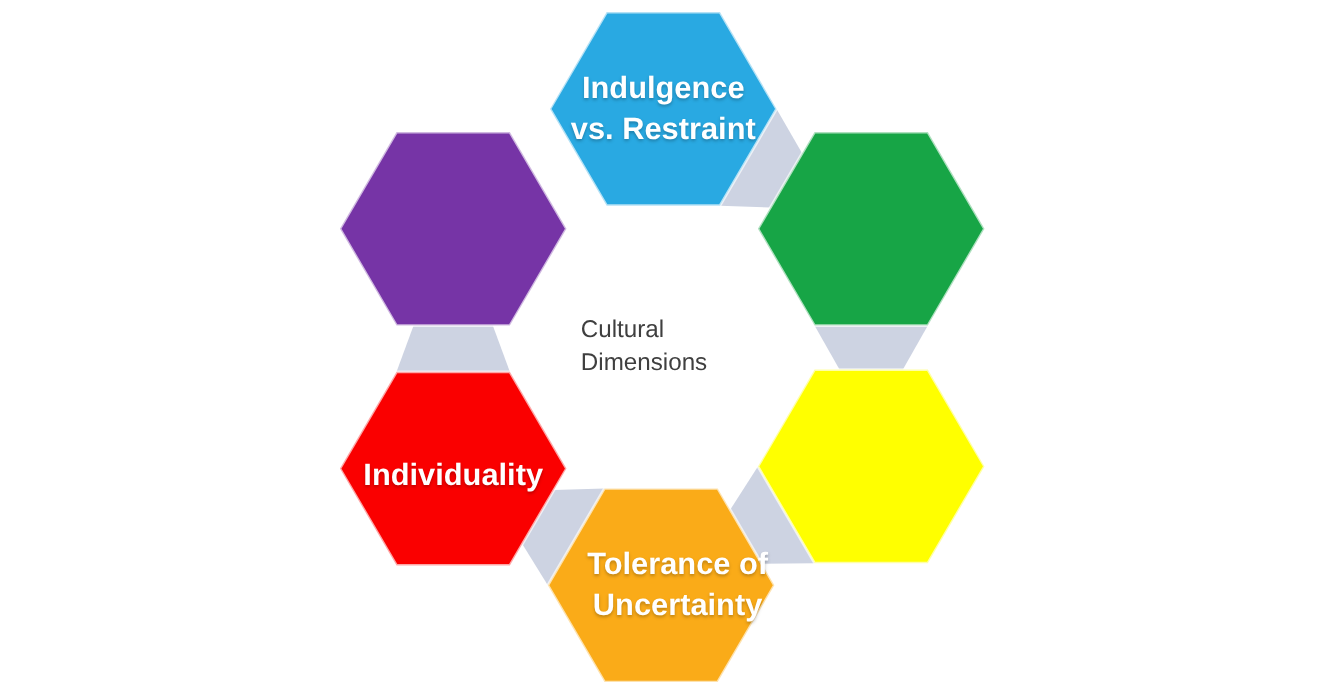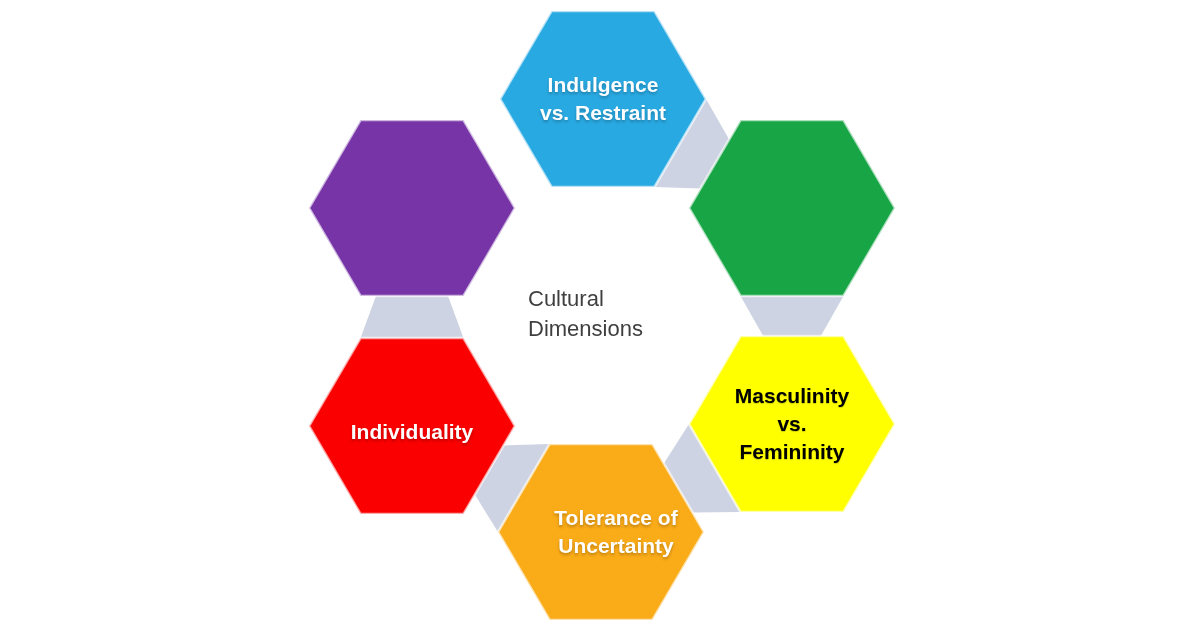--- a/index.html
+++ b/index.html
@@ -24,21 +24,21 @@
     display: block;
   }
   .hex-label {
     position: absolute;
     width: 200px;
     height: 160px;
     display: flex;
     align-items: center;
     justify-content: center;
     text-align: center;
-    font-size: 21px;
+    font-size: 28px;
     font-weight: 700;
     line-height: 1.32;
     white-space: pre-line;
     text-shadow: 0 2px 3px rgba(0,0,0,0.25);
     pointer-events: none;
   }
   .hex-label.dark-text {
     text-shadow: 0 1px 1px rgba(120,120,0,0.35);
   }
   .center-title {
@@ -82,23 +82,20 @@
     <polygon stroke="#FFFFFF" stroke-opacity="0.65" stroke-width="2.5" points="689,424 740.5,336 843.5,336 895,424 843.5,512 740.5,512" fill="#FFFF00"></polygon>
     <polygon stroke="#FFFFFF" stroke-opacity="0.65" stroke-width="2.5" points="498,532 549.5,444 652.5,444 704,532 652.5,620 549.5,620" fill="#FAAB18"></polygon>
     <polygon stroke="#FFFFFF" stroke-opacity="0.65" stroke-width="2.5" points="309,426 360.5,338 463.5,338 515,426 463.5,514 360.5,514" fill="#FA0000"></polygon>
     <polygon stroke="#FFFFFF" stroke-opacity="0.65" stroke-width="2.5" points="309,208 360.5,120 463.5,120 515,208 463.5,296 360.5,296" fill="#7634A6"></polygon>
   </svg>
 
   <div class="hex-label pos-indulgence" style="color: rgb(255, 255, 255);">Indulgence
 vs. Restraint</div>
 
 
-  <div class="hex-label dark-text pos-masculinity" style="color: rgb(0, 0, 0);">Masculinity
-vs.
-Femininity</div>
 
   <div class="hex-label pos-tolerance" style="color: rgb(255, 255, 255);">Tolerance of
 Uncertainty</div>
 
   <div class="hex-label pos-individuality" style="color: rgb(255, 255, 255);">Individuality</div>
 
 
   <div class="center-title" style="color: rgb(63, 63, 63);">Cultural Dimensions</div>
 
 </div>

